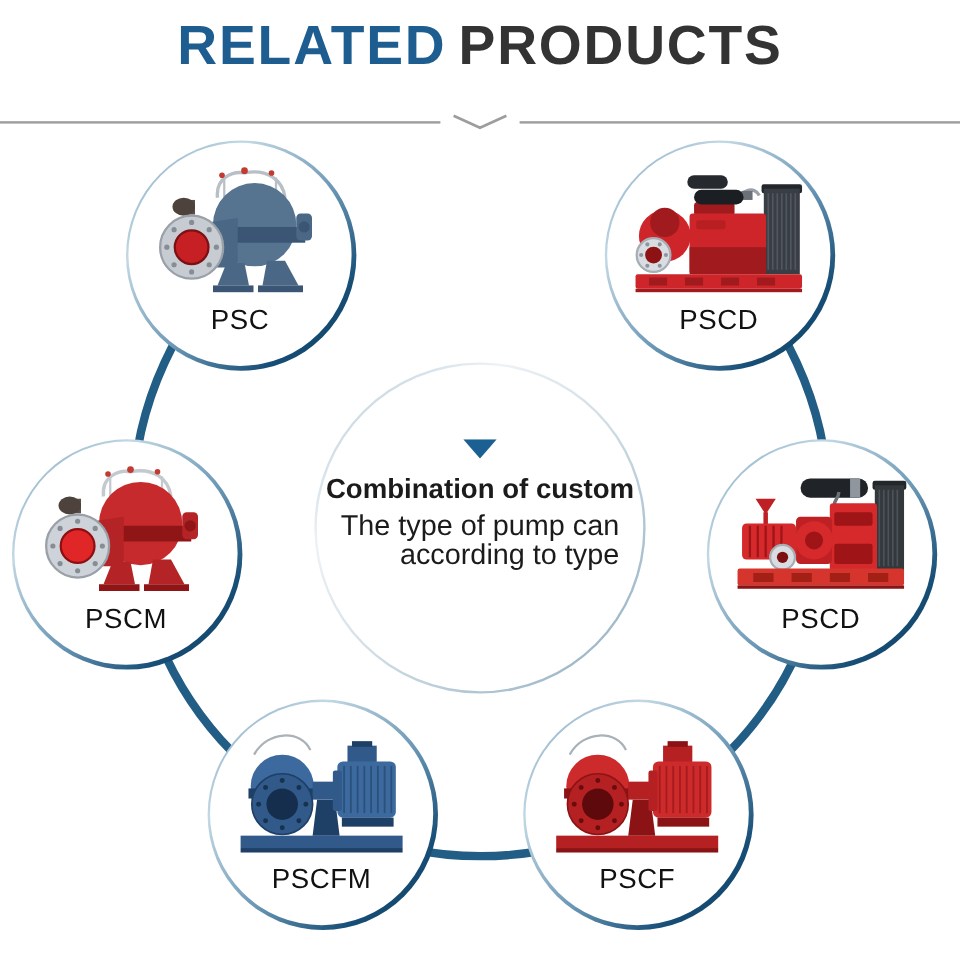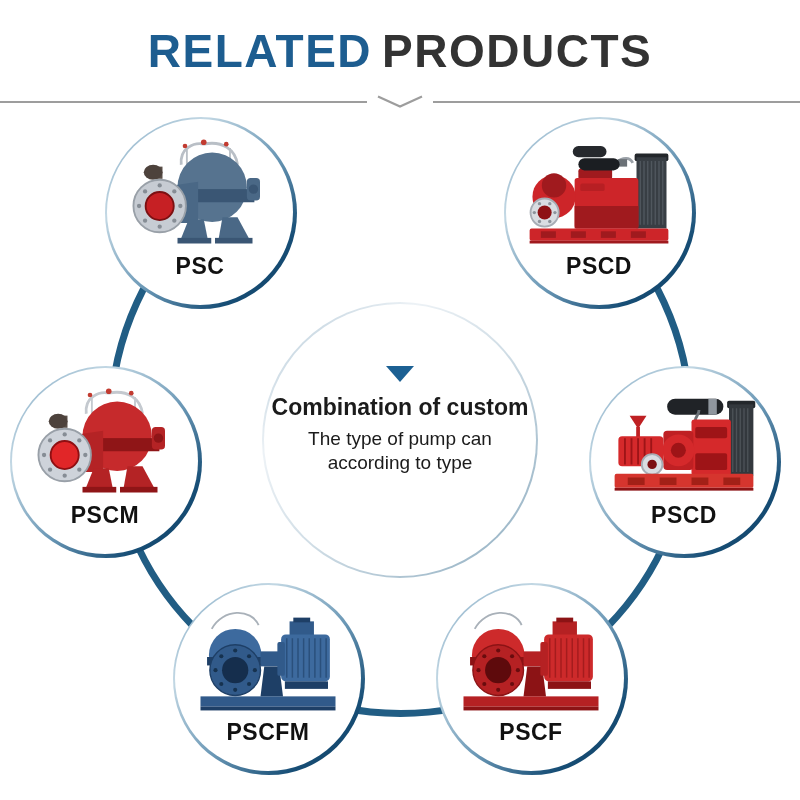--- a/index.html
+++ b/index.html
@@ -1,46 +1,46 @@
 <!DOCTYPE html>
 <html><head>
 <meta charset="utf-8">
 <style>
   html,body{margin:0;padding:0;background:#ffffff;}
   body{width:800px;height:800px;font-family:"Liberation Sans",sans-serif;}
   .page{position:relative;width:800px;height:800px;background:#fff;overflow:hidden;}
 
   
-  .title{margin:0;padding-top:24px;text-align:center;font-size:46px;font-weight:700;
+  .title{margin:0;padding-top:10px;text-align:center;font-size:46px;font-weight:700;
          letter-spacing:1.5px;color:#333333;white-space:nowrap;}
   .title .accent{color:#1d5d90;margin-right:10px;}
   .divider{position:absolute;top:93px;left:0;right:0;height:18px;display:flex;align-items:center;}
   .divider .line{flex:1;height:2px;background:#9d9d9d;}
   .divider .line.left{margin-right:10px;}
   .divider .line.right{margin-left:10px;}
 
   
   .diagram{position:absolute;inset:0;}
   .ring{position:absolute;left:0;top:0;z-index:0;}
 
   .center-circle{position:absolute;left:262px;top:302px;width:276px;height:276px;border-radius:50%;
     background:linear-gradient(135deg,#aec5d4 0%,#edf2f6 28%,#cddbe4 55%,#9cb7c8 88%,#d8e3ea 100%);
     z-index:1;}
   .center-circle .inner{position:absolute;inset:2px;border-radius:50%;background:#fff;
-    display:flex;flex-direction:column;align-items:center;text-align:center;}
+    display:flex;flex-direction:column;align-items:center;text-align:right;}
   .center-circle .tri{margin-top:62px;}
   .center-heading{font-size:23px;font-weight:700;color:#1b1b1b;margin:12px 0 6px 0;}
-  .center-desc{font-size:19px;line-height:24px;color:#1b1b1b;}
+  .center-desc{font-size:24px;line-height:24px;color:#1b1b1b;}
 
   .product{position:absolute;width:192px;height:192px;border-radius:50%;z-index:2;cursor:pointer;
     background:linear-gradient(135deg,#7ba4c0 0%,#c3d8e4 26%,#6b98b6 55%,#174e76 80%,#0d3c5f 100%);}
   .product .inner{position:absolute;top:2px;left:2px;width:186px;height:186px;border-radius:50%;
     background:#fff;display:flex;flex-direction:column;align-items:center;overflow:hidden;}
   .product svg.pump{margin-top:12px;flex:0 0 auto;}
-  .product .label{font-size:23px;font-weight:700;color:#111111;letter-spacing:.5px;margin-top:2px;text-align:right;}
+  .product .label{font-size:23px;font-weight:400;color:#111111;letter-spacing:.5px;margin-top:2px;text-align:right;}
 
   
   .c-main{fill:var(--p-main);} .c-mid{fill:var(--p-mid);} .c-dark{fill:var(--p-dark);}
   .c-flange{fill:var(--p-flange);} .c-inlet{fill:var(--p-inlet);}
   .pipe{stroke:var(--p-pipe);fill:none;}
 </style>
 </head>
 <body>
 
 <div class="page">

